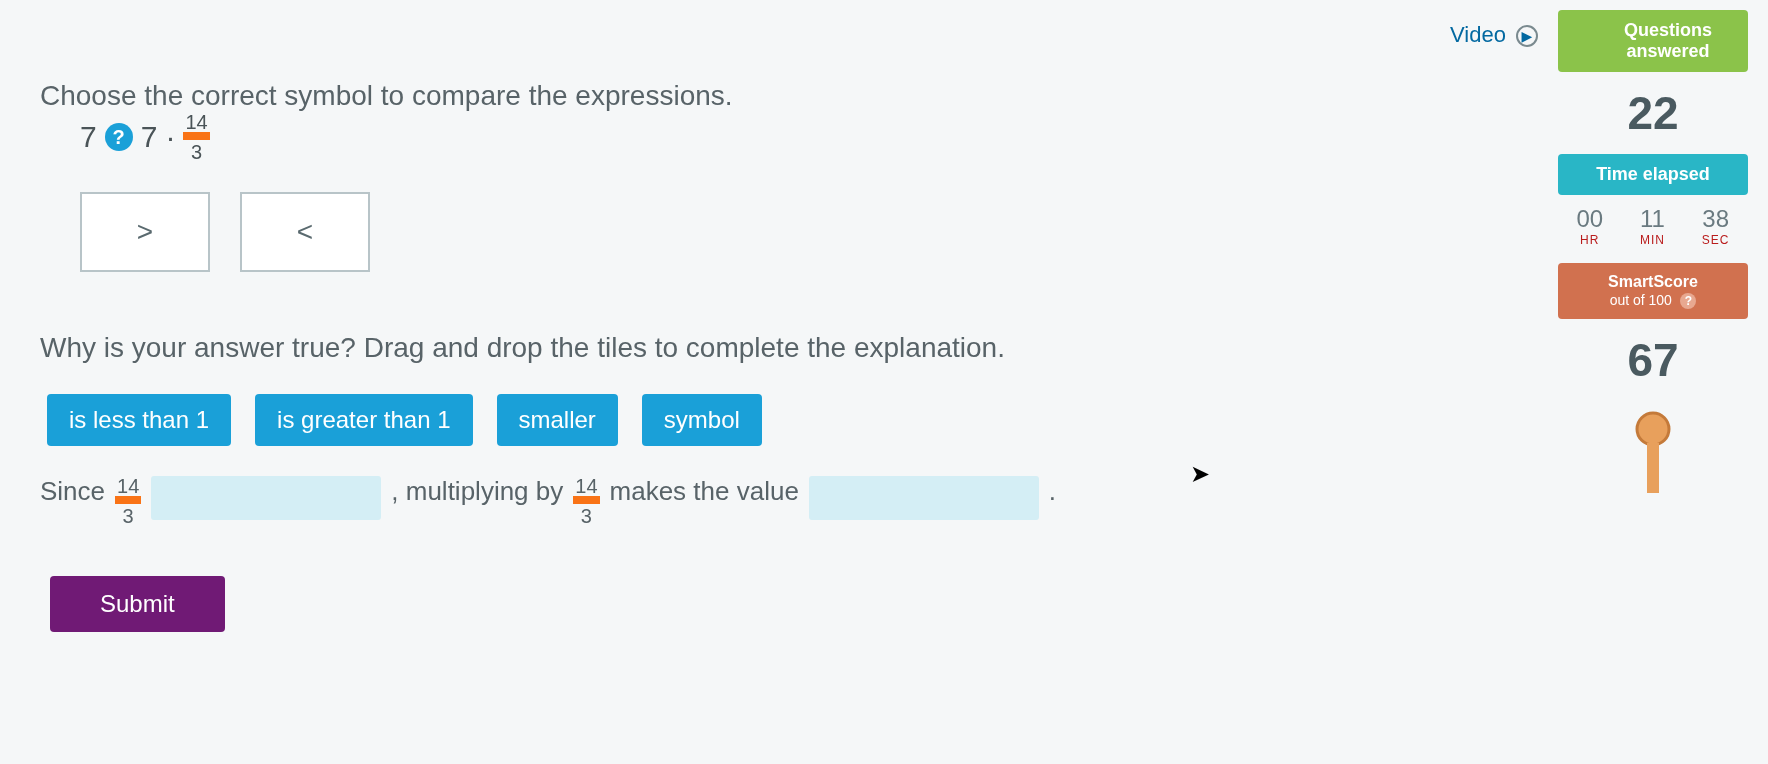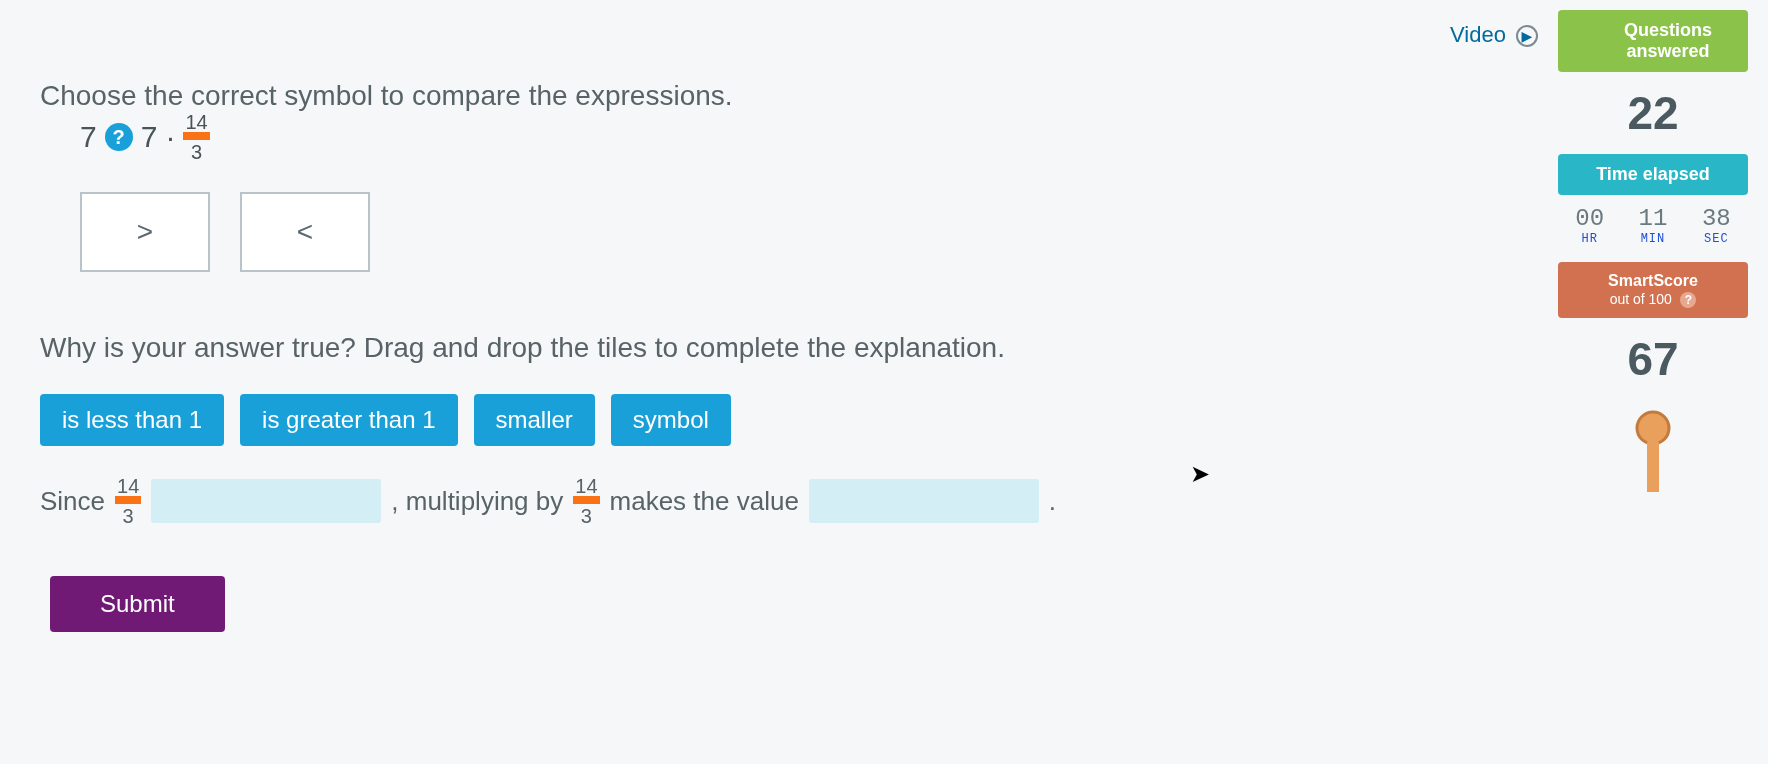--- a/index.html
+++ b/index.html
@@ -93,36 +93,36 @@
     color: #5a6a6f;
     cursor: pointer;
   }
   .why-prompt {
     font-size: 28px;
     color: #586368;
     margin-bottom: 30px;
   }
   .tiles {
     display: flex;
-    gap: 16px;
+    gap: 24px;
     margin-bottom: 30px;
+    margin-left: 7px;
   }
   .tile {
     background: #1aa0d8;
     color: #fff;
     padding: 12px 22px;
     font-size: 24px;
     border-radius: 4px;
     cursor: grab;
   }
   .sentence {
     font-size: 26px;
     color: #586368;
     display: flex;
-    align-items: center;
     gap: 10px;
     flex-wrap: wrap;
     margin-bottom: 50px;
   }
   .drop-zone {
     display: inline-block;
     min-width: 230px;
     height: 44px;
     background: #d4eef5;
     border-radius: 3px;
@@ -159,24 +159,23 @@
     padding: 14px 0;
   }
   .time-row {
     display: flex;
     justify-content: space-around;
     padding: 10px 0 0 0;
   }
   .time-cell {
     text-align: center;
     color: #6a7a80;
-    font-family: Liberation Mono, monospace;
   }
   .time-val { font-size: 24px; }
-  .time-lbl { font-size: 12px; color: #1d4ed8; letter-spacing: 1px;}
+  .time-lbl { font-size: 12px; color: #b91c1c; letter-spacing: 1px;}
   .qcirc {
     display:inline-block; width:16px;height:16px;border-radius:50%;
     background:#e8a890; color:#fff; font-size:12px; line-height:16px;
     margin-left:4px;
   }
   .medal {
     text-align:center;
     margin-top: 10px;
   }
   .medal svg { display:block; margin:0 auto;}

